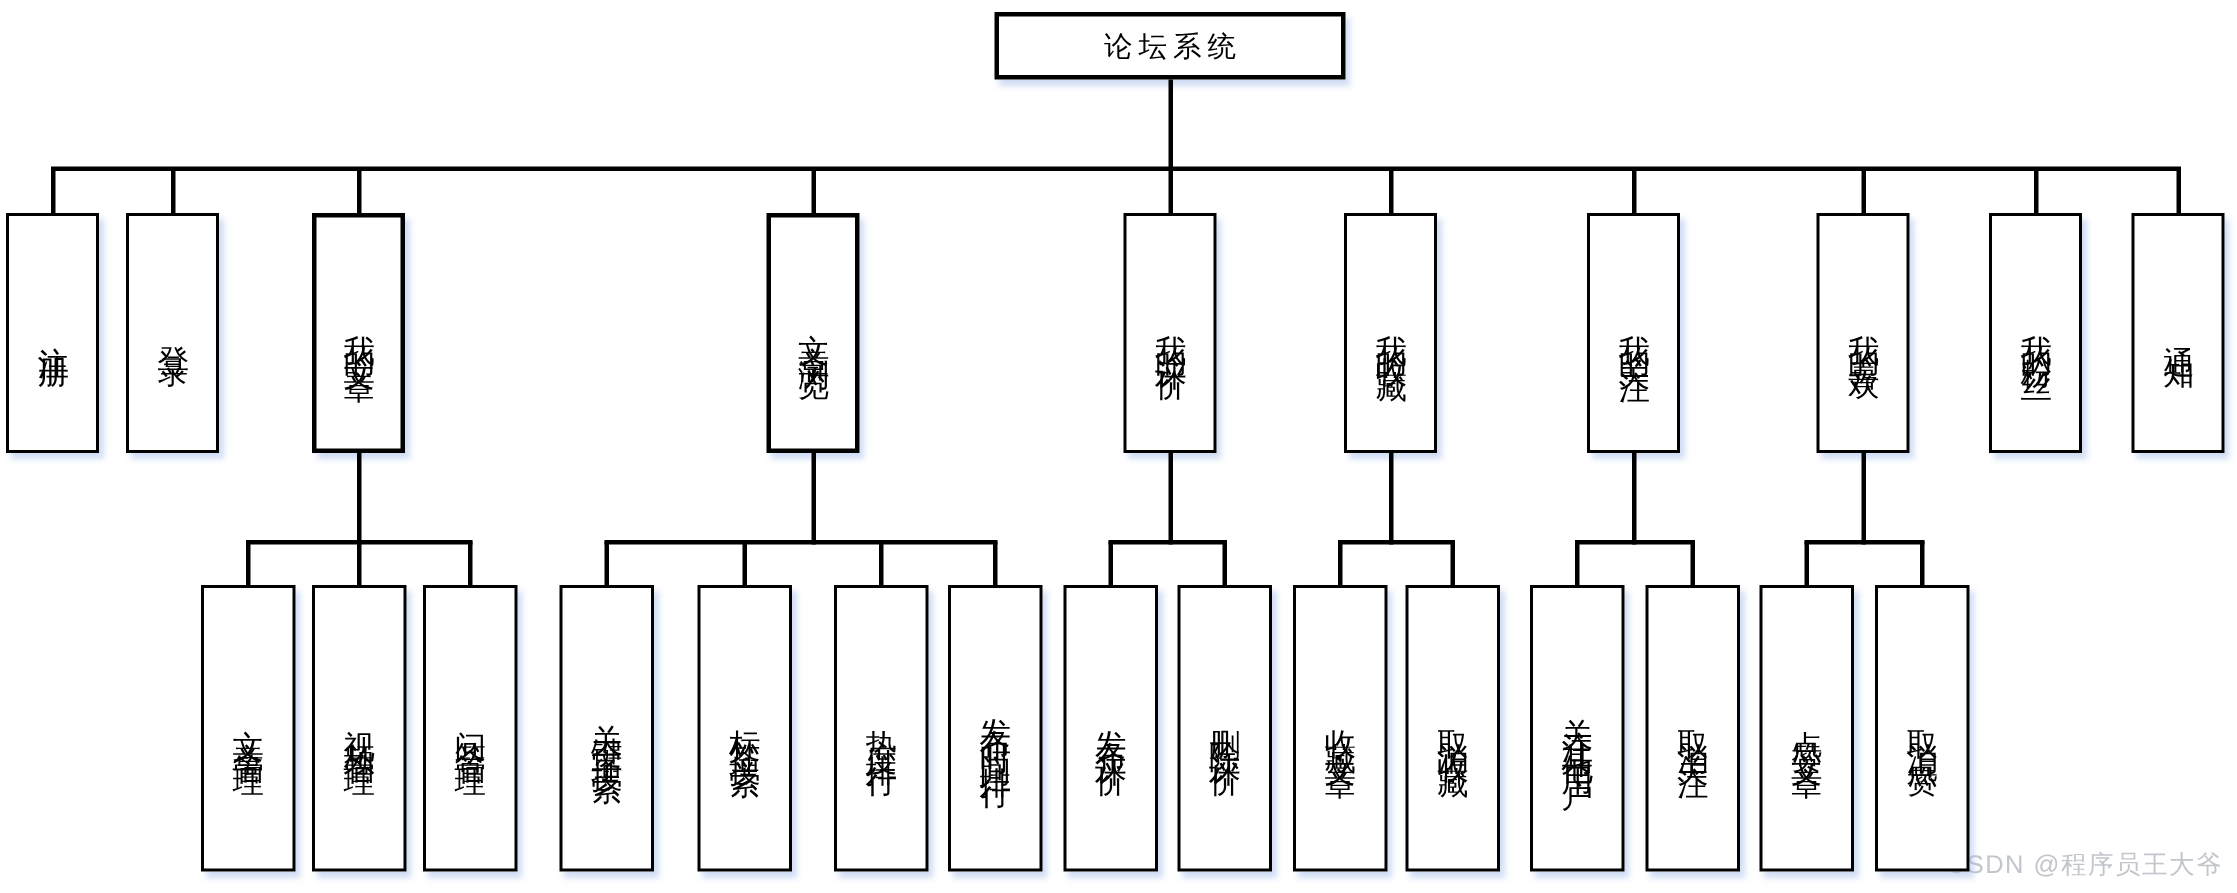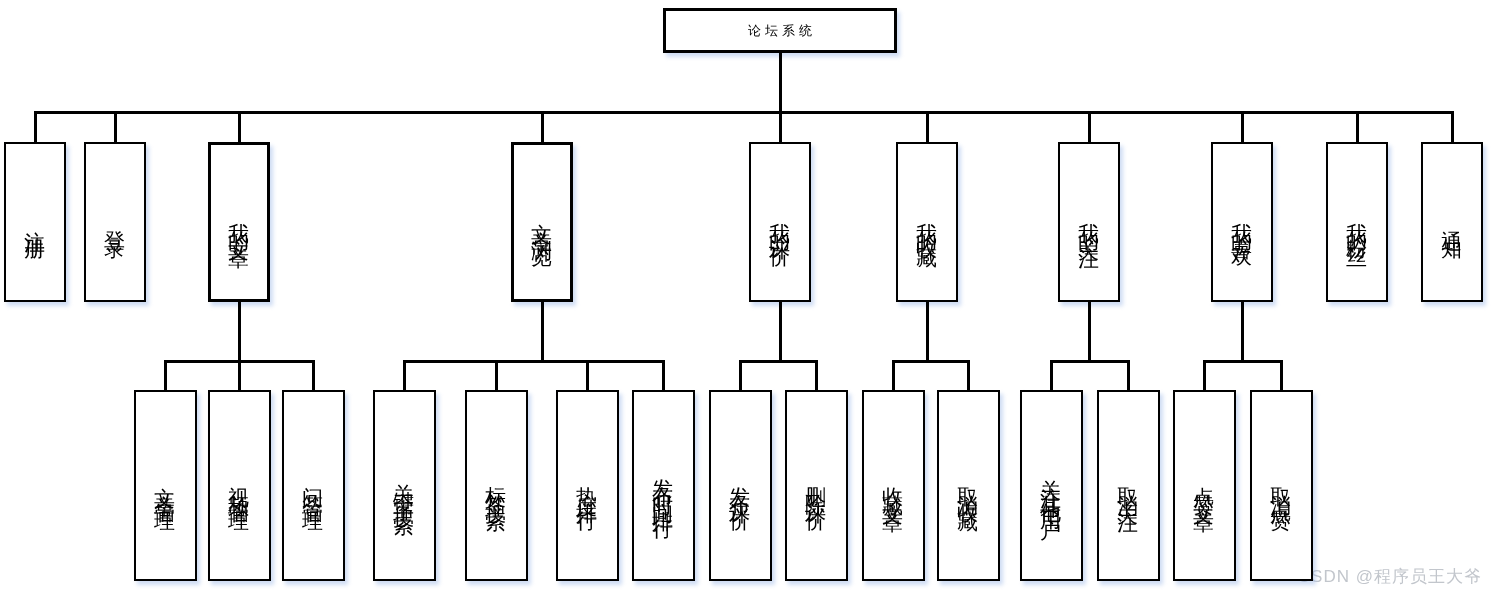--- a/index.html
+++ b/index.html
@@ -21,21 +21,21 @@
     border: 2px solid #000000;
     box-sizing: border-box;
     display: flex;
     align-items: center;
     justify-content: center;
     color: #000000;
     box-shadow: 3px 4px 4px rgba(150, 180, 230, 0.45);
   }
   .node.bold { border-width: 3px; }
   .node.root-node {
-    font-size: 13px;
+    font-size: 19px;
     letter-spacing: 4px;
     text-indent: 4px;
     border-width: 3px;
   }
   .node.vert {
     writing-mode: vertical-rl;
     text-orientation: upright;
     font-size: 21px;
     letter-spacing: 8px;
     line-height: 1;

